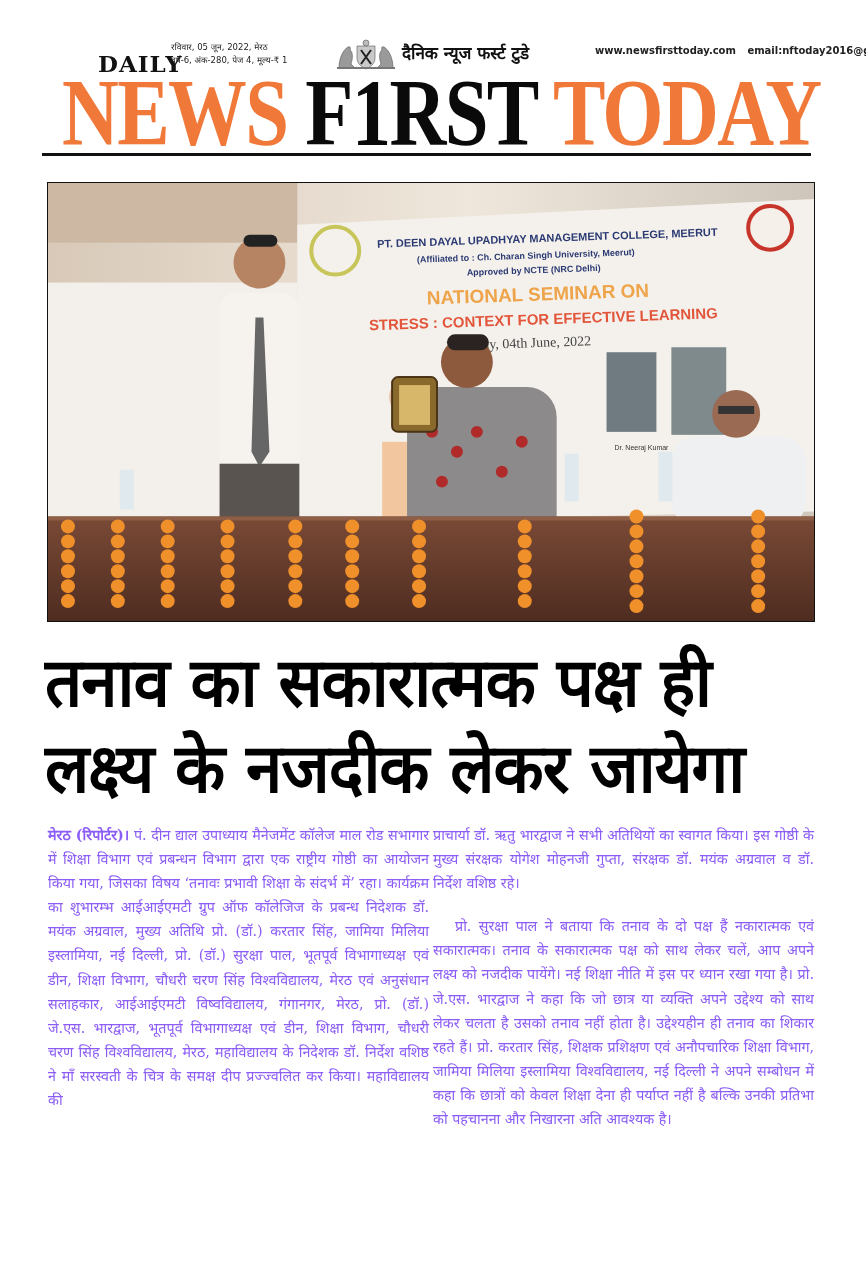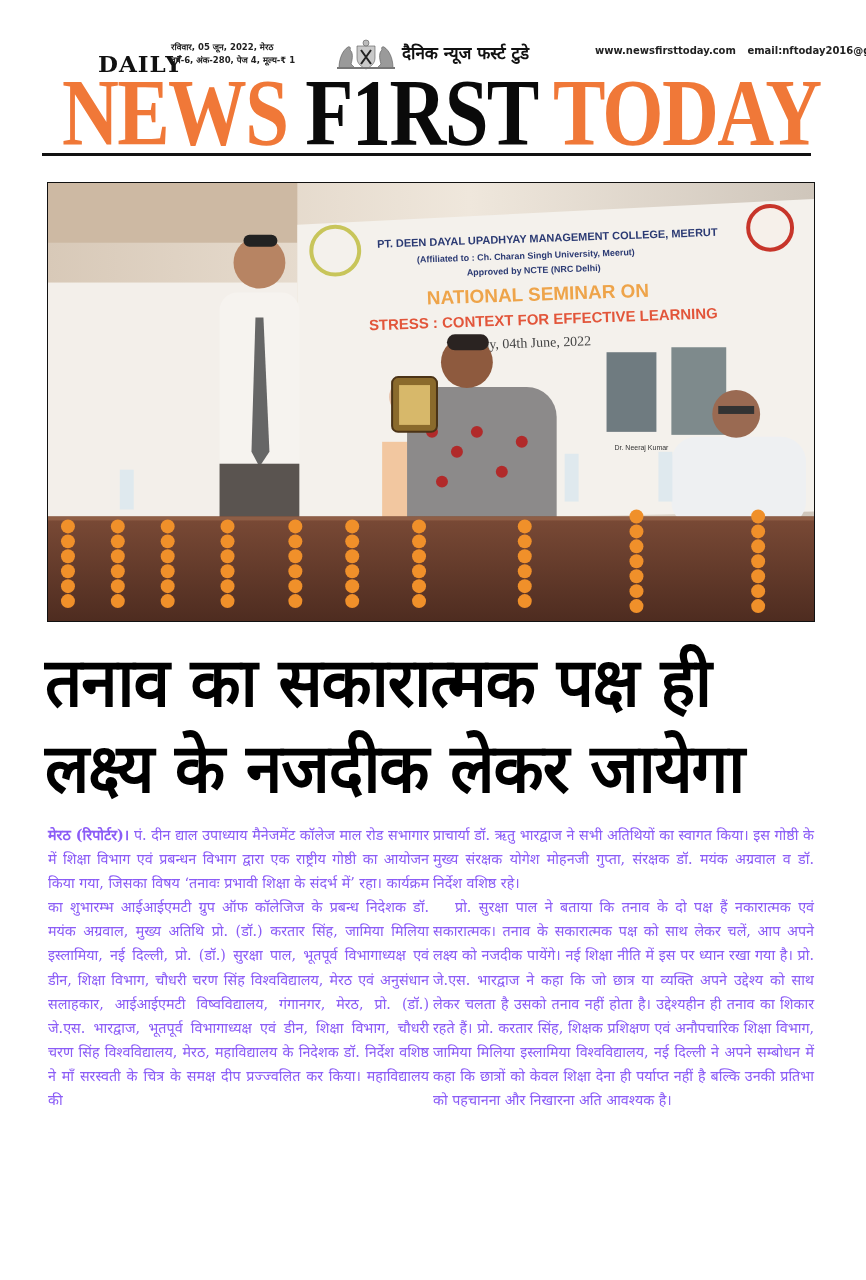--- a/index.html
+++ b/index.html
@@ -2,21 +2,21 @@
 <html><head>
   <meta charset="utf-8">
   <style>
     * { margin: 0; padding: 0; box-sizing: border-box; }
     html, body { width: 866px; height: 1280px; background: #ffffff; overflow: hidden; }
     body { position: relative; font-family: "DejaVu Sans", sans-serif; color: #111; }
 
     
     .masthead { position: absolute; left: 40px; top: 30px; width: 772px; height: 128px; }
     .daily { position: absolute; left: 18px; top: 20px; font-family: "DejaVu Serif", serif; font-weight: bold; font-size: 23px; letter-spacing: 1px; color: #111; margin-left: 40px; }
-    .dateline { position: absolute; left: 131px; top: 11px; font-size: 8.5px; line-height: 13px; font-weight: bold; color: #222; }
+    .dateline { position: absolute; left: 131px; top: 11px; font-size: 8.5px; line-height: 13px; font-weight: normal; color: #222; }
     .emblem { position: absolute; left: 295px; top: 8px; width: 62px; height: 32px; }
     .hindi-title { position: absolute; left: 362px; top: 11px; font-size: 17px; font-weight: bold; color: #111; white-space: nowrap; }
     .contact { position: absolute; left: 555px; top: 15px; font-size: 10px; font-weight: bold; color: #222; white-space: nowrap; word-spacing: 8px; }
     .brand { position: absolute; left: 22px; top: 33px; height: 100px; font-family: "Liberation Serif", serif; font-weight: bold; font-size: 96px; line-height: 100px; white-space: nowrap; letter-spacing: -2px; transform: scaleX(0.82); transform-origin: left top; }
     .brand .w1 { color: #f07838; }
     .brand .w2 { color: #0a0a0a; }
     .brand .w3 { color: #f07838; }
     .rule { position: absolute; left: 42px; top: 153px; width: 769px; height: 3px; background: #111; }
 
     
@@ -24,21 +24,21 @@
     .photo svg { display: block; width: 100%; height: 100%; }
 
     
     .headline { position: absolute; left: 45px; top: 640px; width: 770px; }
     .headline .line { font-family: "DejaVu Sans", sans-serif; font-weight: bold; font-size: 68px; line-height: 86px; letter-spacing: -1px; white-space: nowrap; color: #000; transform: scaleX(0.96); transform-origin: left; }
 
     
     .article { position: absolute; left: 48px; top: 823px; width: 766px; display: flex; justify-content: space-between; }
     .col { width: 381px; font-family: "DejaVu Serif", serif; font-size: 14.3px; line-height: 24.1px; color: #8b5cf6; text-align: justify; }
     .col p { margin: 0; }
-    .col .indent { text-indent: 22px; }
+    .col .indent { text-indent: 22px; margin-top: 19px; }
     .dateline-bold { font-weight: bold; }
   </style>
 </head>
 <body>
 
 <div class="masthead">
   <div class="daily">DAILY</div>
   <div class="dateline">
     <div>रविवार, 05 जून, 2022, मेरठ</div>
     <div>वर्ष-6, अंक-280, पेज 4, मूल्य-₹ 1</div>

